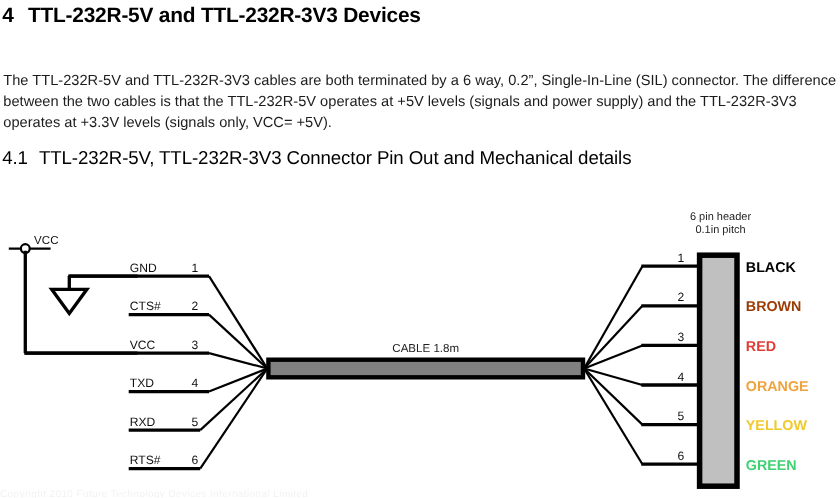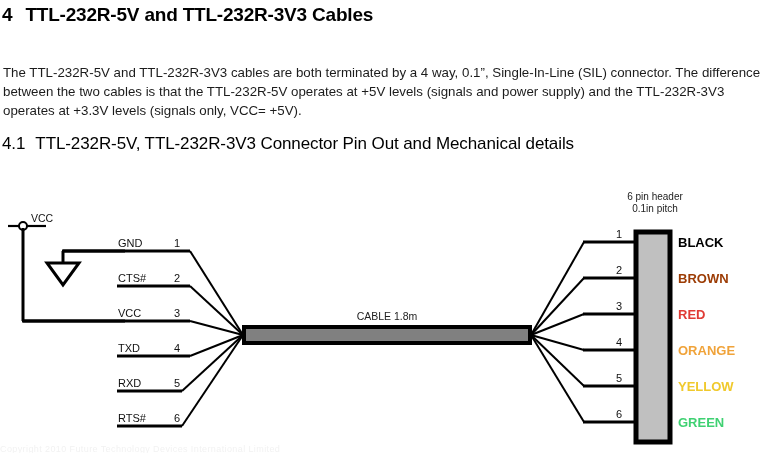--- a/index.html
+++ b/index.html
@@ -83,24 +83,24 @@
     white-space: nowrap;
     letter-spacing: 0.4px;
   }
 </style>
 </head>
 <body>
 
 <div id="page">
 
   <div class="sec-title">
-    <span class="num">4</span><span>TTL-232R-5V and TTL-232R-3V3 Cables</span>
+    <span class="num">4</span><span>TTL-232R-5V and TTL-232R-3V3 Devices</span>
   </div>
 
-  <p class="body-para">The TTL-232R-5V and TTL-232R-3V3 cables are both terminated by a 4 way, 0.1”, Single-In-Line (SIL) connector. The difference between the two cables is that the TTL-232R-5V operates at +5V levels (signals and power supply) and the TTL-232R-3V3 operates at +3.3V levels (signals only, VCC= +5V).</p>
+  <p class="body-para">The TTL-232R-5V and TTL-232R-3V3 cables are both terminated by a 6 way, 0.2”, Single-In-Line (SIL) connector. The difference between the two cables is that the TTL-232R-5V operates at +5V levels (signals and power supply) and the TTL-232R-3V3 operates at +3.3V levels (signals only, VCC= +5V).</p>
 
   <div class="sub-title">
     <span class="num">4.1</span><span>TTL-232R-5V,  TTL-232R-3V3 Connector Pin Out and Mechanical details</span>
   </div>
 
   <div id="diagram">
     <svg width="764" height="275" viewBox="0 0 764 275">
 
       <g>
         <line class="wire-thin" x1="8" y1="48" x2="19" y2="48"></line>

